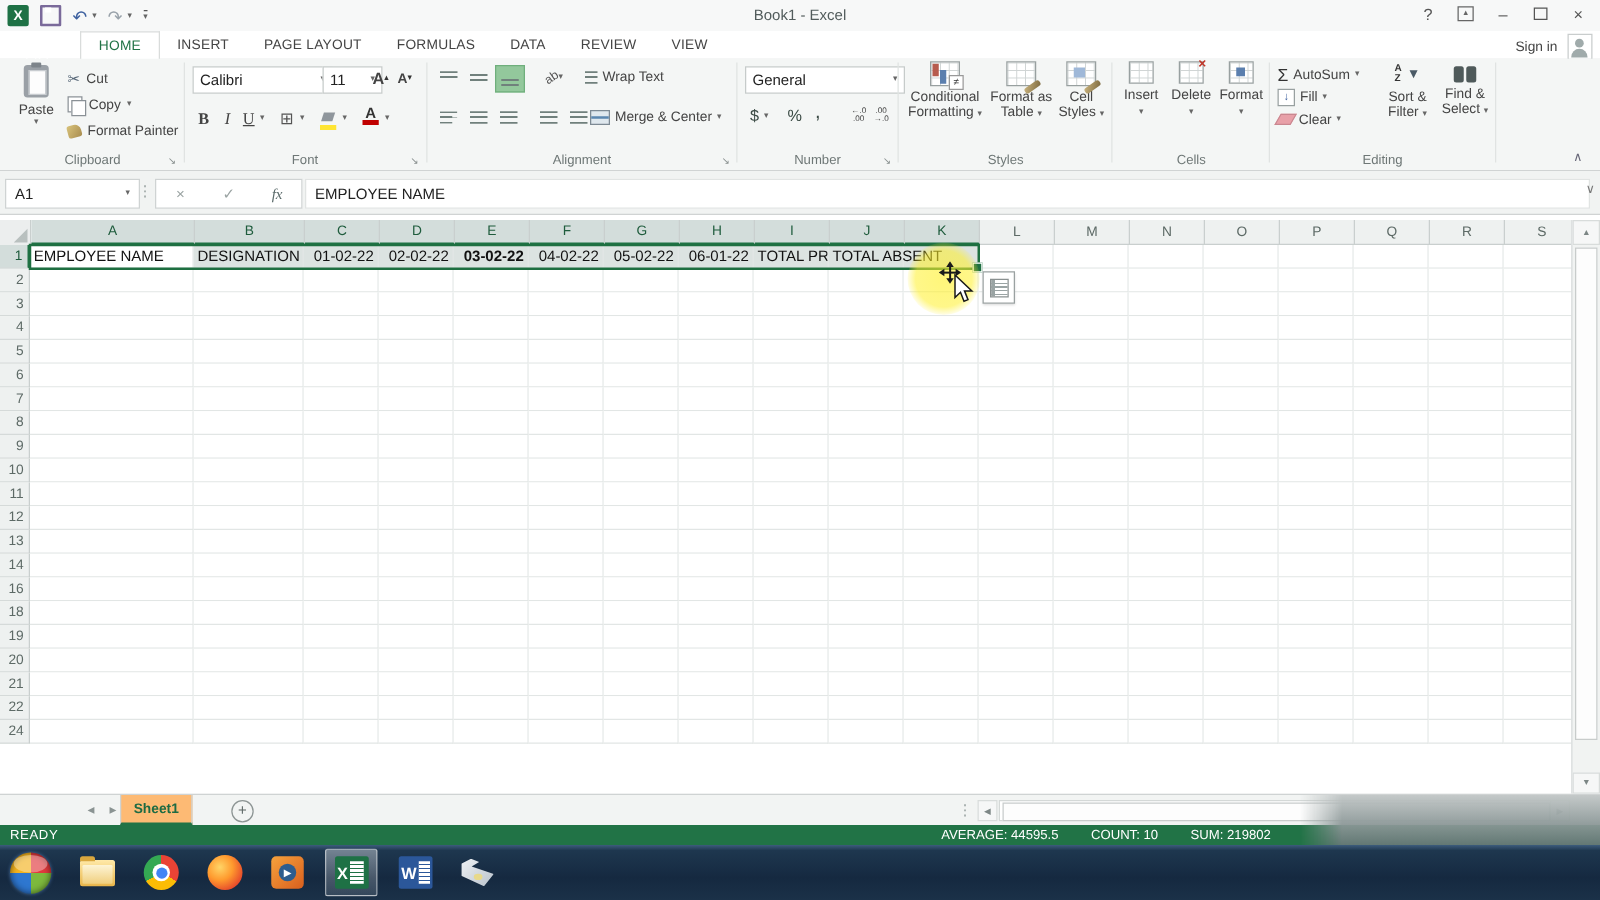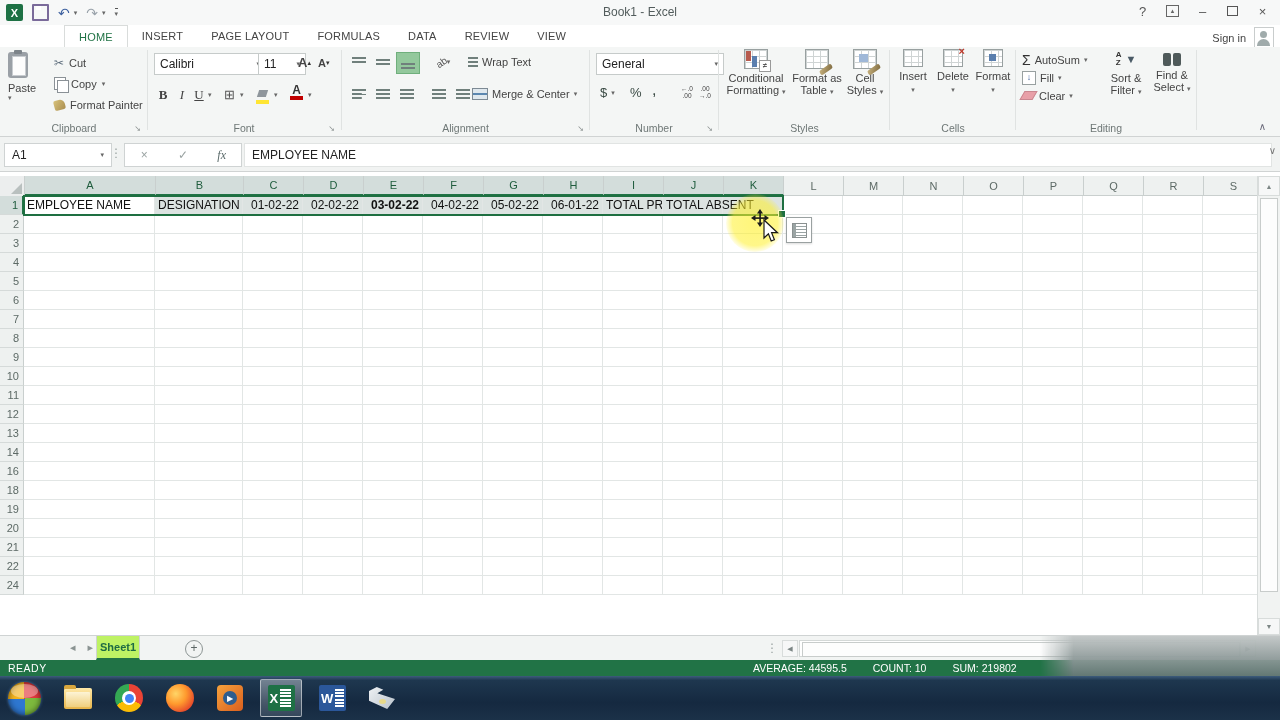--- a/index.html
+++ b/index.html
@@ -34,21 +34,21 @@
   .avatar:before{content:"";position:absolute;left:5px;top:3px;width:7px;height:7px;border-radius:50%;background:#a0abab;}
   .avatar:after{content:"";position:absolute;left:2px;top:11px;width:13px;height:7px;border-radius:7px 7px 0 0;background:#a0abab;}
   
   #ribbon{top:47px;left:0;width:1280px;height:89px;background:#f4f6f5;border-bottom:1px solid #d0d3d3;font-size:11px;color:#444;}
   .group{position:absolute;top:0;height:88px;}
   .glabel{position:absolute;bottom:1px;left:0;width:100%;text-align:center;font-size:10.5px;color:#6e7776;}
   .launcher{position:absolute;right:3px;bottom:2px;font-size:8px;color:#8a9190;}
   .gsep{position:absolute;top:3px;width:1px;height:80px;background:#e0e3e2;}
   .rbtn{display:flex;align-items:center;gap:4px;}
   
-  .paste-btn{position:absolute;left:4px;top:3px;width:42px;height:66px;display:flex;flex-direction:column;align-items:flex-start;}
+  .paste-btn{position:absolute;left:4px;top:3px;width:42px;height:66px;display:flex;flex-direction:column;align-items:center;}
   .clip-ic{width:20px;height:26px;background:#9aa0a6;border-radius:3px;position:relative;margin-top:2px;}
   .clip-ic:before{content:"";position:absolute;left:6px;top:-2px;width:8px;height:4px;background:#7d848a;border-radius:1px;}
   .clip-ic:after{content:"";position:absolute;left:4px;top:4px;width:12px;height:18px;background:#fdfdfd;border:1px solid #c8ccd0;}
   .clip-row{position:absolute;left:50px;height:19px;display:flex;align-items:center;gap:5px;}
   .scis{color:#5a6a7a;font-size:12px;}
   .copy-ic{width:10px;height:11px;border:1px solid #8a9196;background:#fff;position:relative;}
   .copy-ic:before{content:"";position:absolute;left:2px;top:2px;width:10px;height:11px;border:1px solid #8a9196;background:#fff;}
   .fp-ic{width:11px;height:10px;background:linear-gradient(135deg,#d8c27a,#a98d4f);border-radius:2px 5px 2px 2px;transform:rotate(-15deg);}
   
   .combo{position:absolute;height:20px;background:#fff;border:1px solid #c6cbca;display:flex;align-items:center;justify-content:space-between;padding:0 5px;font-size:12px;color:#222;}
@@ -131,21 +131,21 @@
   #fill-handle{position:absolute;right:-4px;bottom:-4px;width:6px;height:6px;background:#1e6f41;border:1px solid #fff;}
   
   #vscroll{right:0;top:0;width:22px;bottom:0;background:#f1f3f2;border-left:1px solid #d8dcdb;}
   .scr-arrow{display:flex;align-items:center;justify-content:center;color:#7c8685;font-size:7px;background:#f6f7f7;border:1px solid #d8dcdb;box-sizing:border-box;}
   #vup{position:absolute;top:0;left:0;right:0;height:20px;}
   #vthumb{position:absolute;left:2px;right:2px;top:22px;height:392px;background:#fdfdfd;border:1px solid #c8cccb;}
   #vdown{position:absolute;bottom:0;left:0;right:0;height:17px;}
   
   #sheetbar{top:635px;left:0;width:1280px;height:25px;background:#f2f4f3;border-top:1px solid #cfd3d3;}
   #tabnav{left:70px;top:5px;display:flex;gap:12px;color:#8a9392;font-size:11px;}
-  #sheet-tab{left:96px;top:0;width:44px;height:24px;background:#bef264;border-left:1px solid #cfd3d3;border-right:1px solid #cfd3d3;
+  #sheet-tab{left:96px;top:0;width:58px;height:24px;background:#fdba74;border-left:1px solid #cfd3d3;border-right:1px solid #cfd3d3;
              border-bottom:2px solid #217346;display:flex;align-items:center;justify-content:center;
              font-size:11px;font-weight:bold;color:#1e6b43;box-sizing:border-box;}
   #addsheet{left:185px;top:4px;width:16px;height:16px;border:1px solid #8d9594;border-radius:50%;color:#5c6665;
             font-size:12px;line-height:14px;text-align:center;}
   #hs-dots{left:766px;top:5px;color:#9aa3a2;font-size:12px;}
   #hleft{left:782px;top:4px;width:16px;height:17px;}
   #htrack{left:799px;top:4px;width:457px;height:17px;background:#fff;border:1px solid #d4d8d7;box-sizing:border-box;}
   #hthumb{position:absolute;left:2px;top:1px;width:436px;height:13px;background:#fdfdfd;border:1px solid #c8cccb;}
   #hright{left:1240px;top:4px;width:16px;height:17px;}
   

